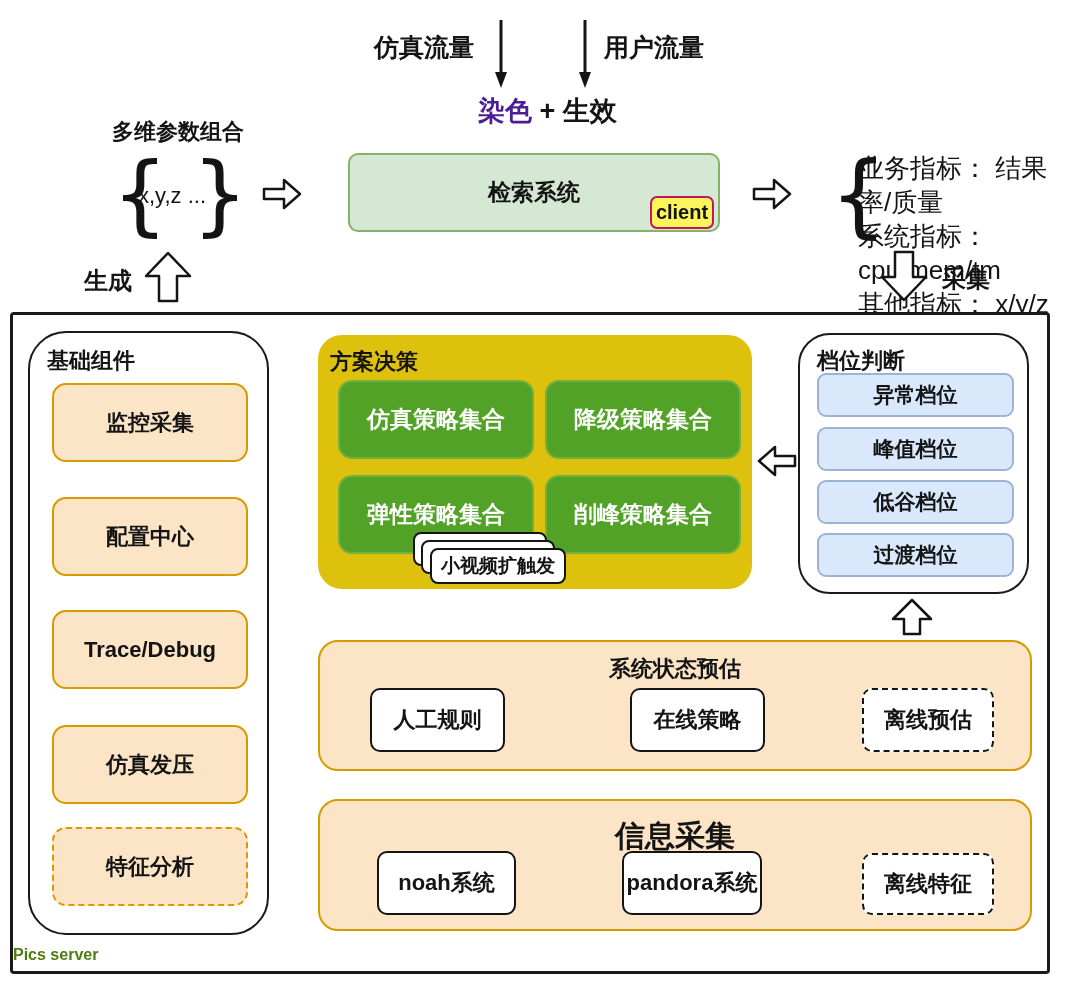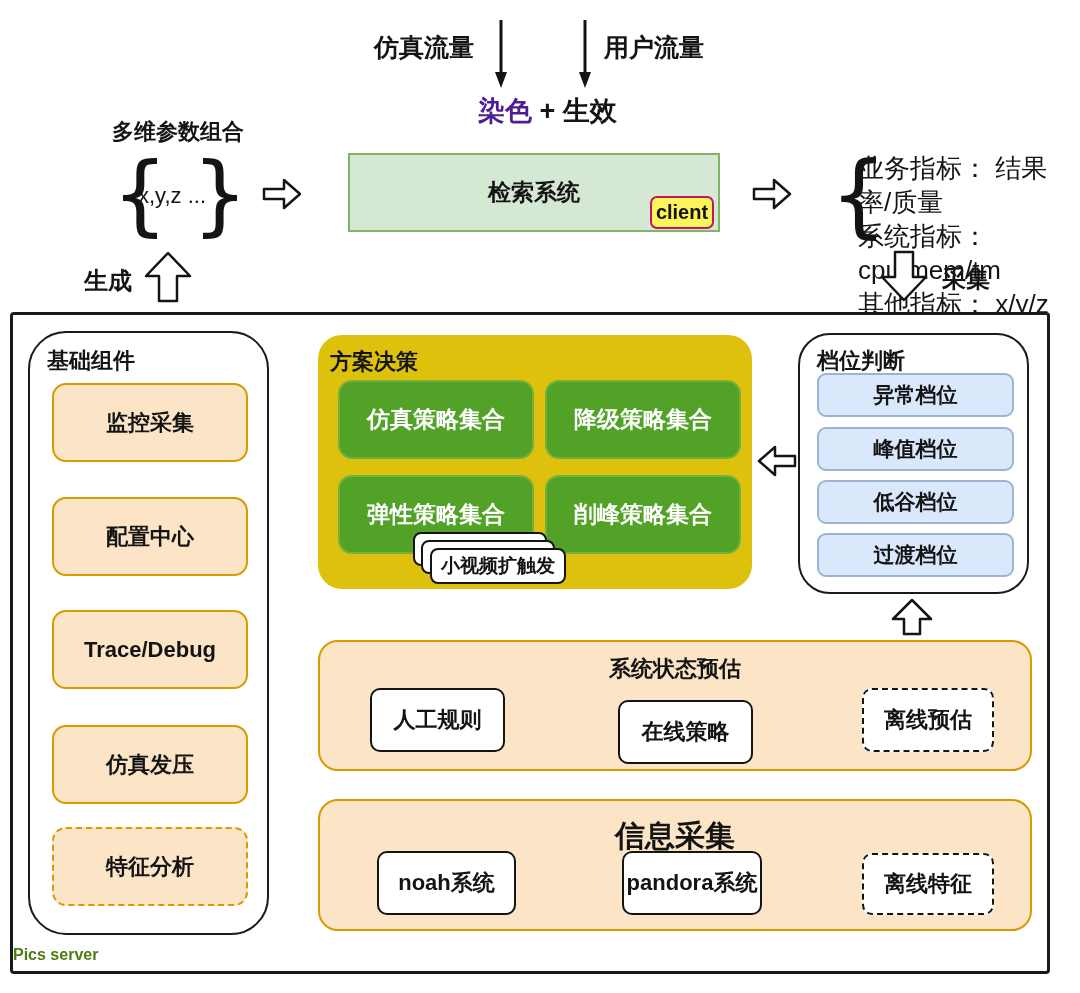--- a/index.html
+++ b/index.html
@@ -3,21 +3,21 @@
 <meta charset="utf-8">
 <style>
   html,body{margin:0;padding:0;background:#fff;}
   .canvas{position:relative;width:1080px;height:993px;background:#fff;overflow:hidden;
           font-family:"Liberation Sans","DejaVu Sans",sans-serif;color:#141414;}
   .abs{position:absolute;}
   .lbl{font-weight:600;white-space:nowrap;}
   .center{display:flex;align-items:center;justify-content:center;text-align:center;}
   .brace{font-family:"DejaVu Sans",sans-serif;font-weight:400;color:#141414;}
   
-  .search-box{background:#d5e8d4;border:2px solid #82b366;border-radius:0;font-size:23px;font-weight:600;}
+  .search-box{background:#d5e8d4;border:2px solid #82b366;border-radius:10px;font-size:23px;font-weight:600;}
   .client-tag{background:#fbf55b;border:2px solid #be185d;border-radius:7px;font-size:20px;font-weight:600;}
   
   .outer-box{border:3px solid #1a1a1a;border-radius:4px;background:#fff;}
   .round-container{border:2.5px solid #1a1a1a;background:#fff;}
   .orange-item{background:#fce5c7;border:2px solid #d79b00;border-radius:14px;font-size:22px;font-weight:600;}
   .orange-item.dashed{border-style:dashed;}
   .olive-box{background:#ddc10c;border-radius:24px;}
   .green-item{background:#52a228;border:2px solid #74b13c;border-radius:14px;color:#fff;font-size:23px;font-weight:600;}
   .blue-item{background:#dae8fc;border:2px solid #9cb3d5;border-radius:9px;font-size:21px;font-weight:600;text-align:center;}
   .big-orange{background:#fce5c7;border:2px solid #d79b00;border-radius:20px;}
@@ -162,21 +162,21 @@
       <svg width="42" height="38" viewBox="0 0 42 38">
           <polygon points="21,2 40,21 29,21 29,36 13,36 13,21 2,21" fill="#fff" stroke="#141414" stroke-width="2.5" stroke-linejoin="round"></polygon>
         </svg>
     </div>
 
     <div class="abs big-orange" style="left:305px;top:325px;width:710px;height:127px;">
       <div class="abs lbl" style="left:0;top:12px;width:100%;text-align:center;font-size:22px;">系统状态预估</div>
       <div class="abs center white-box" style="left:50px;top:46px;width:131px;height:60px;">
           <span>人工规则</span>
         </div>
-      <div class="abs center white-box" style="left:298px;top:46px;width:131px;height:60px;margin-top:12px;">
+      <div class="abs center white-box" style="left:310px;top:46px;width:131px;height:60px;">
           <span>在线策略</span>
         </div>
       <div class="abs center white-box dashed" style="left:542px;top:46px;width:128px;height:60px;">
           <span>离线预估</span>
         </div>
     </div>
 
     <div class="abs big-orange" style="left:305px;top:484px;width:710px;height:128px;">
       <div class="abs lbl" style="left:0;top:15px;width:100%;text-align:center;font-size:30px;">信息采集</div>
       <div class="abs center white-box" style="left:57px;top:50px;width:135px;height:60px;">

